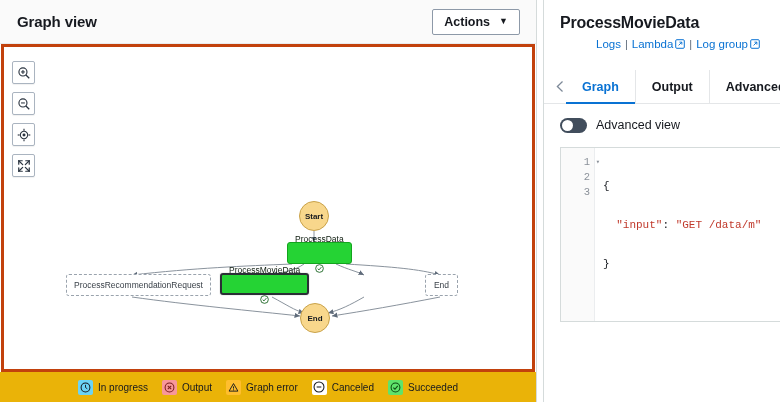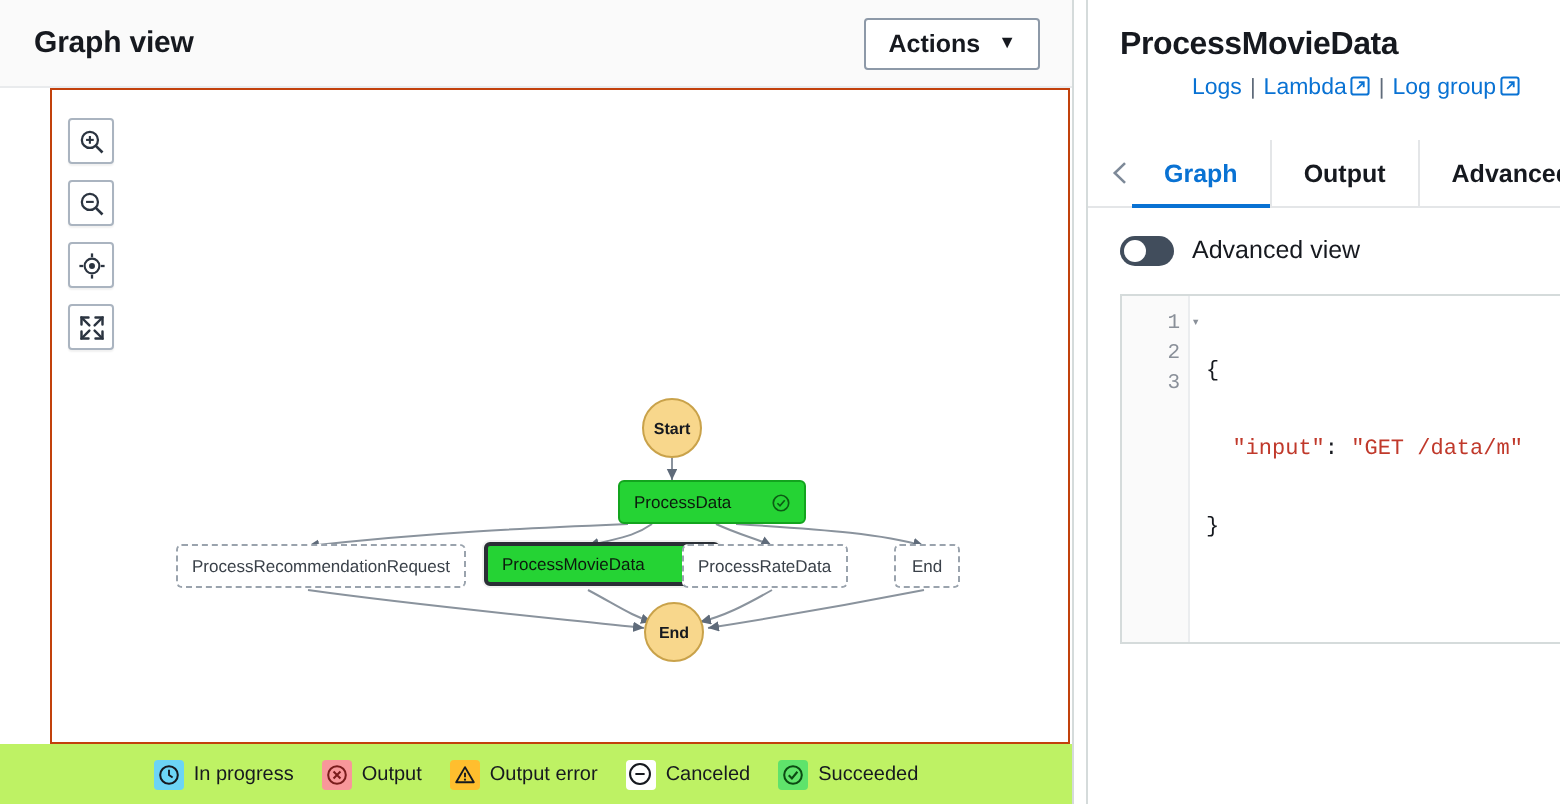--- a/index.html
+++ b/index.html
@@ -41,24 +41,23 @@
     cursor: pointer;
   }
   #actions-caret { font-size: 9px; line-height: 1; color: #16191f; }
 
   #graph-body {
     flex: 1; position: relative; background: #ffffff;
   }
   #graph-canvas {
     position: absolute;
     left: 1px; top: 0px; right: 1px; bottom: 30px;
-    border: 1px solid #c2410c;
+    border: 3px solid #c2410c;
     background: #ffffff;
     overflow: hidden;
-    margin-left: 24px;
   }
   #zoom-controls {
     position: absolute; left: 8px; top: 14px;
     display: flex; flex-direction: column; gap: 8px;
     z-index: 6;
   }
   .zoom-btn {
     width: 23px; height: 23px;
     background: #ffffff;
     border: 1px solid #aab4c0;
@@ -78,20 +77,21 @@
     font-size: 8px; color: #16191f; font-weight: bold;
   }
   .box-node {
     height: 22px;
     display: flex; align-items: center; justify-content: center;
     gap: 20px;
     padding: 0 7px;
     font-size: 8.5px; color: #16191f;
     white-space: nowrap;
     border-radius: 3px;
+    flex-direction: column;
   }
   .box-node.dashed {
     border: 1px dashed #9aa3ad;
     background: #ffffff;
     color: #3a4149;
   }
   .box-node.green {
     background: #25d334;
     border: 1px solid #13a41e;
     color: #0c1a0d;
@@ -99,21 +99,21 @@
   }
   .box-node.green.selected {
     border: 2px solid #2a2f35;
     box-shadow: 0 0 0 1px rgba(0,0,0,0.05);
   }
   .chk { width: 9px; height: 9px; display: inline-block; flex: none; }
 
   #legend-bar {
     position: absolute; left: 0; right: 0; bottom: 0;
     height: 30px;
-    background: #bef264;
+    background: #eab308;
     display: flex; align-items: center; justify-content: center;
     gap: 14px;
   }
   .legend-item { display: flex; align-items: center; gap: 5px; }
   .legend-swatch {
     width: 15px; height: 15px;
     display: flex; align-items: center; justify-content: center;
     border-radius: 2px;
   }
   .legend-label { font-size: 10px; color: #16191f; }
@@ -321,23 +321,20 @@
         </div>
 
         <div class="node box-node green selected" style="left:216px;top:226px;">
           <span>ProcessMovieData</span>
           <svg class="chk" viewBox="0 0 14 14">
             <circle cx="7" cy="7" r="6" fill="none" stroke="#0c5c14" stroke-width="1.3"></circle>
             <path d="M4.2 7.2 L6.2 9.2 L9.9 4.9" fill="none" stroke="#0c5c14" stroke-width="1.3"></path>
           </svg>
         </div>
 
-        <div class="node box-node dashed" style="left:315px;top:227px;">
-          <span>ProcessRateData</span>
-        </div>
 
         <div class="node box-node dashed" style="left:421px;top:227px;width:33px;">
           <span>End</span>
         </div>
 
         <div class="node circ-node" style="left:296px;top:256px;">
           <span>End</span>
         </div>
 
       </div>
@@ -362,21 +359,21 @@
           <span class="legend-label">Output</span>
         </div>
         <div class="legend-item">
           <span class="legend-swatch" style="background:#ffbe2e;">
             <svg width="11" height="11" viewBox="0 0 14 14">
               <path d="M7 2 L12.6 11.6 H1.4 Z" fill="none" stroke="#16191f" stroke-width="1.2" stroke-linejoin="round"></path>
               <path d="M7 5.6 V8.4" stroke="#16191f" stroke-width="1.2"></path>
               <circle cx="7" cy="10" r="0.7" fill="#16191f"></circle>
             </svg>
           </span>
-          <span class="legend-label">Output error</span>
+          <span class="legend-label">Graph error</span>
         </div>
         <div class="legend-item">
           <span class="legend-swatch" style="background:#ffffff;">
             <svg width="12" height="12" viewBox="0 0 14 14">
               <circle cx="7" cy="7" r="5.8" fill="none" stroke="#16191f" stroke-width="1.2"></circle>
               <path d="M4.3 7 H9.7" stroke="#16191f" stroke-width="1.2"></path>
             </svg>
           </span>
           <span class="legend-label">Canceled</span>
         </div>

